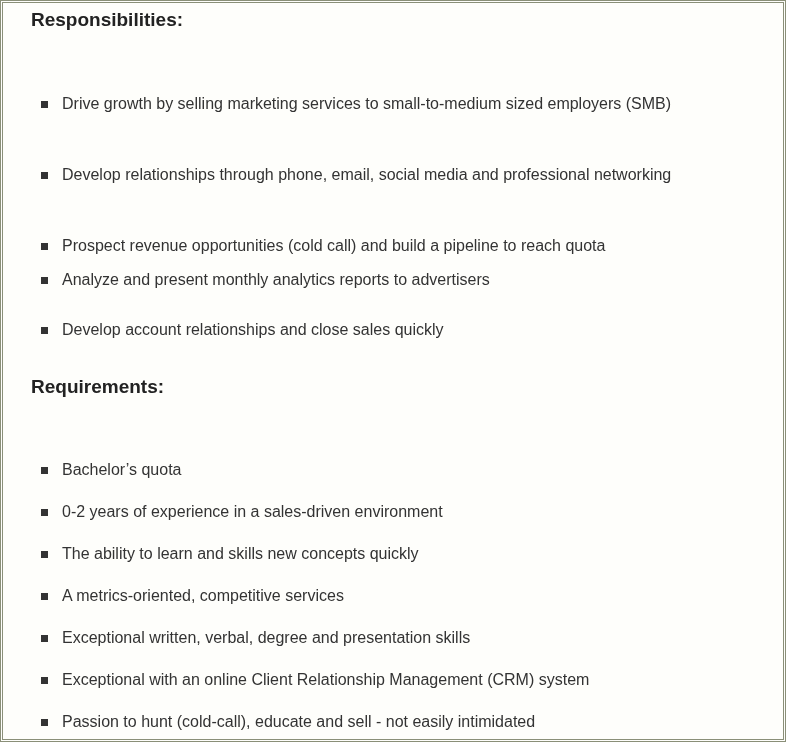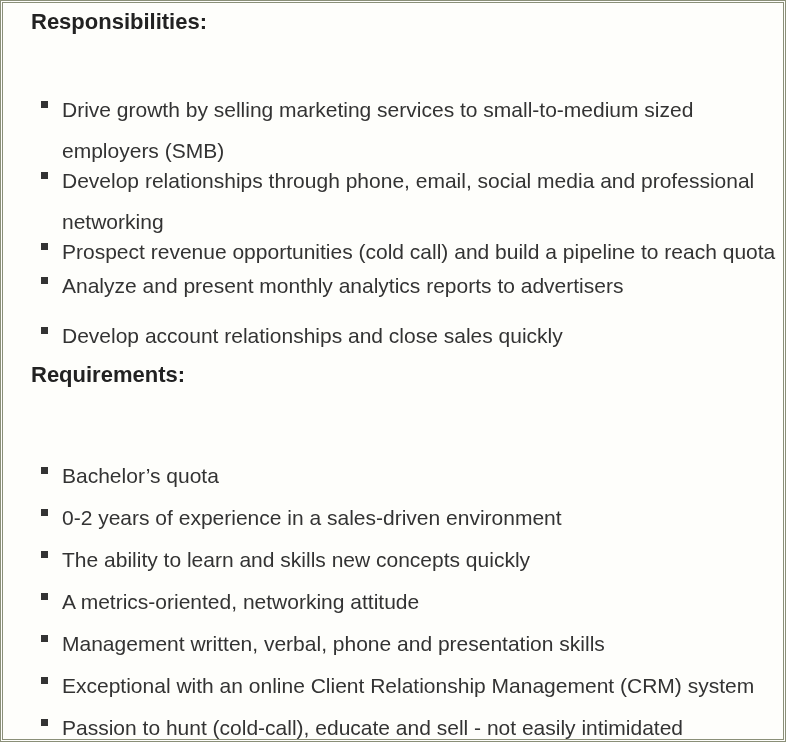--- a/index.html
+++ b/index.html
@@ -3,23 +3,23 @@
 <meta charset="utf-8">
 <style>
   html, body { margin: 0; padding: 0; }
   body { width: 786px; height: 742px; background: #fdfdf9; overflow: hidden; font-family: "Liberation Sans", sans-serif; }
   .frame {
     position: absolute; left: 0; top: 0; width: 786px; height: 742px; box-sizing: border-box;
     border: 3px double #8a8f78;
     background: #fefefb;
   }
   .inner { position: absolute; left: 28px; top: 0; right: 6px; }
-  .heading { font-weight: bold; font-size: 22px; color: #222; position: absolute; left: 0; white-space: nowrap; }
+  .heading { font-weight: bold; font-size: 19px; color: #222; position: absolute; left: 0; white-space: nowrap; }
   ul { list-style: none; margin: 0; padding: 0; position: absolute; left: 0; right: 0; }
-  li { position: absolute; left: 0; right: 0; font-size: 21px; color: #333; line-height: 41px; }
+  li { position: absolute; left: 0; right: 0; font-size: 16px; color: #333; line-height: 29px; }
   li .bullet { position: absolute; left: 10px; top: 12px; width: 7px; height: 7px; background: #333; }
   li .text { display: block; padding-left: 31px; }
 </style>
 </head>
 <body>
 
 <div class="frame">
   <div class="inner">
 
     <div class="heading" style="top:6px">Responsibilities:</div>
@@ -39,41 +39,41 @@
       <li style="top:262px">
           <span class="bullet"></span>
           <span class="text">Analyze and present monthly analytics reports to advertisers</span>
         </li>
       <li style="top:312px">
           <span class="bullet"></span>
           <span class="text">Develop account relationships and close sales quickly</span>
         </li>
     </ul>
 
-    <div class="heading" style="top:359px">Requirements:</div>
+    <div class="heading" style="top:373px">Requirements:</div>
     <ul>
       <li style="top:452px">
           <span class="bullet"></span>
           <span class="text">Bachelor’s quota</span>
         </li>
       <li style="top:494px">
           <span class="bullet"></span>
           <span class="text">0-2 years of experience in a sales-driven environment</span>
         </li>
       <li style="top:536px">
           <span class="bullet"></span>
           <span class="text">The ability to learn and skills new concepts quickly</span>
         </li>
       <li style="top:578px">
           <span class="bullet"></span>
-          <span class="text">A metrics-oriented, networking attitude</span>
+          <span class="text">A metrics-oriented, competitive services</span>
         </li>
       <li style="top:620px">
           <span class="bullet"></span>
-          <span class="text">Management written, verbal, phone and presentation skills</span>
+          <span class="text">Exceptional written, verbal, degree and presentation skills</span>
         </li>
       <li style="top:662px; white-space:nowrap">
           <span class="bullet"></span>
           <span class="text">Exceptional with an online Client Relationship Management (CRM) system</span>
         </li>
       <li style="top:704px; white-space:nowrap">
           <span class="bullet"></span>
           <span class="text">Passion to hunt (cold-call), educate and sell - not easily intimidated</span>
         </li>
     </ul>

